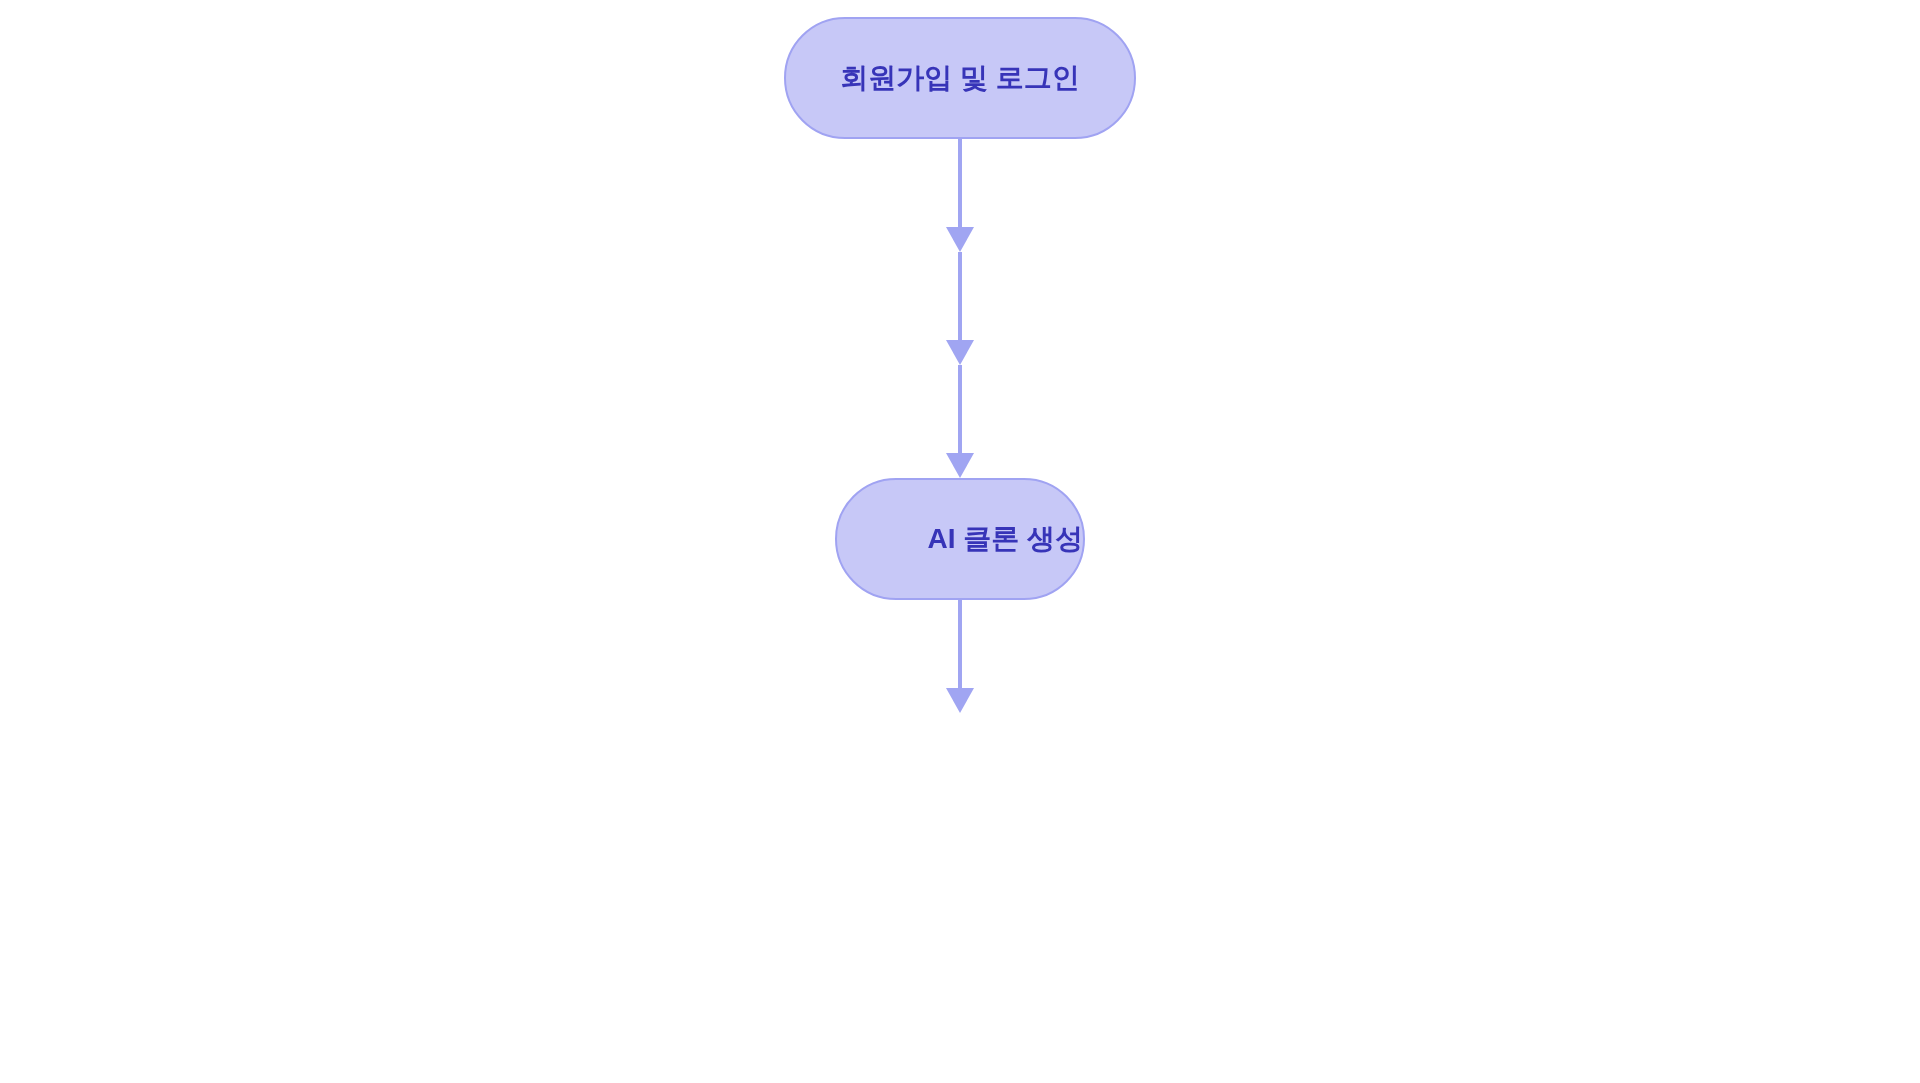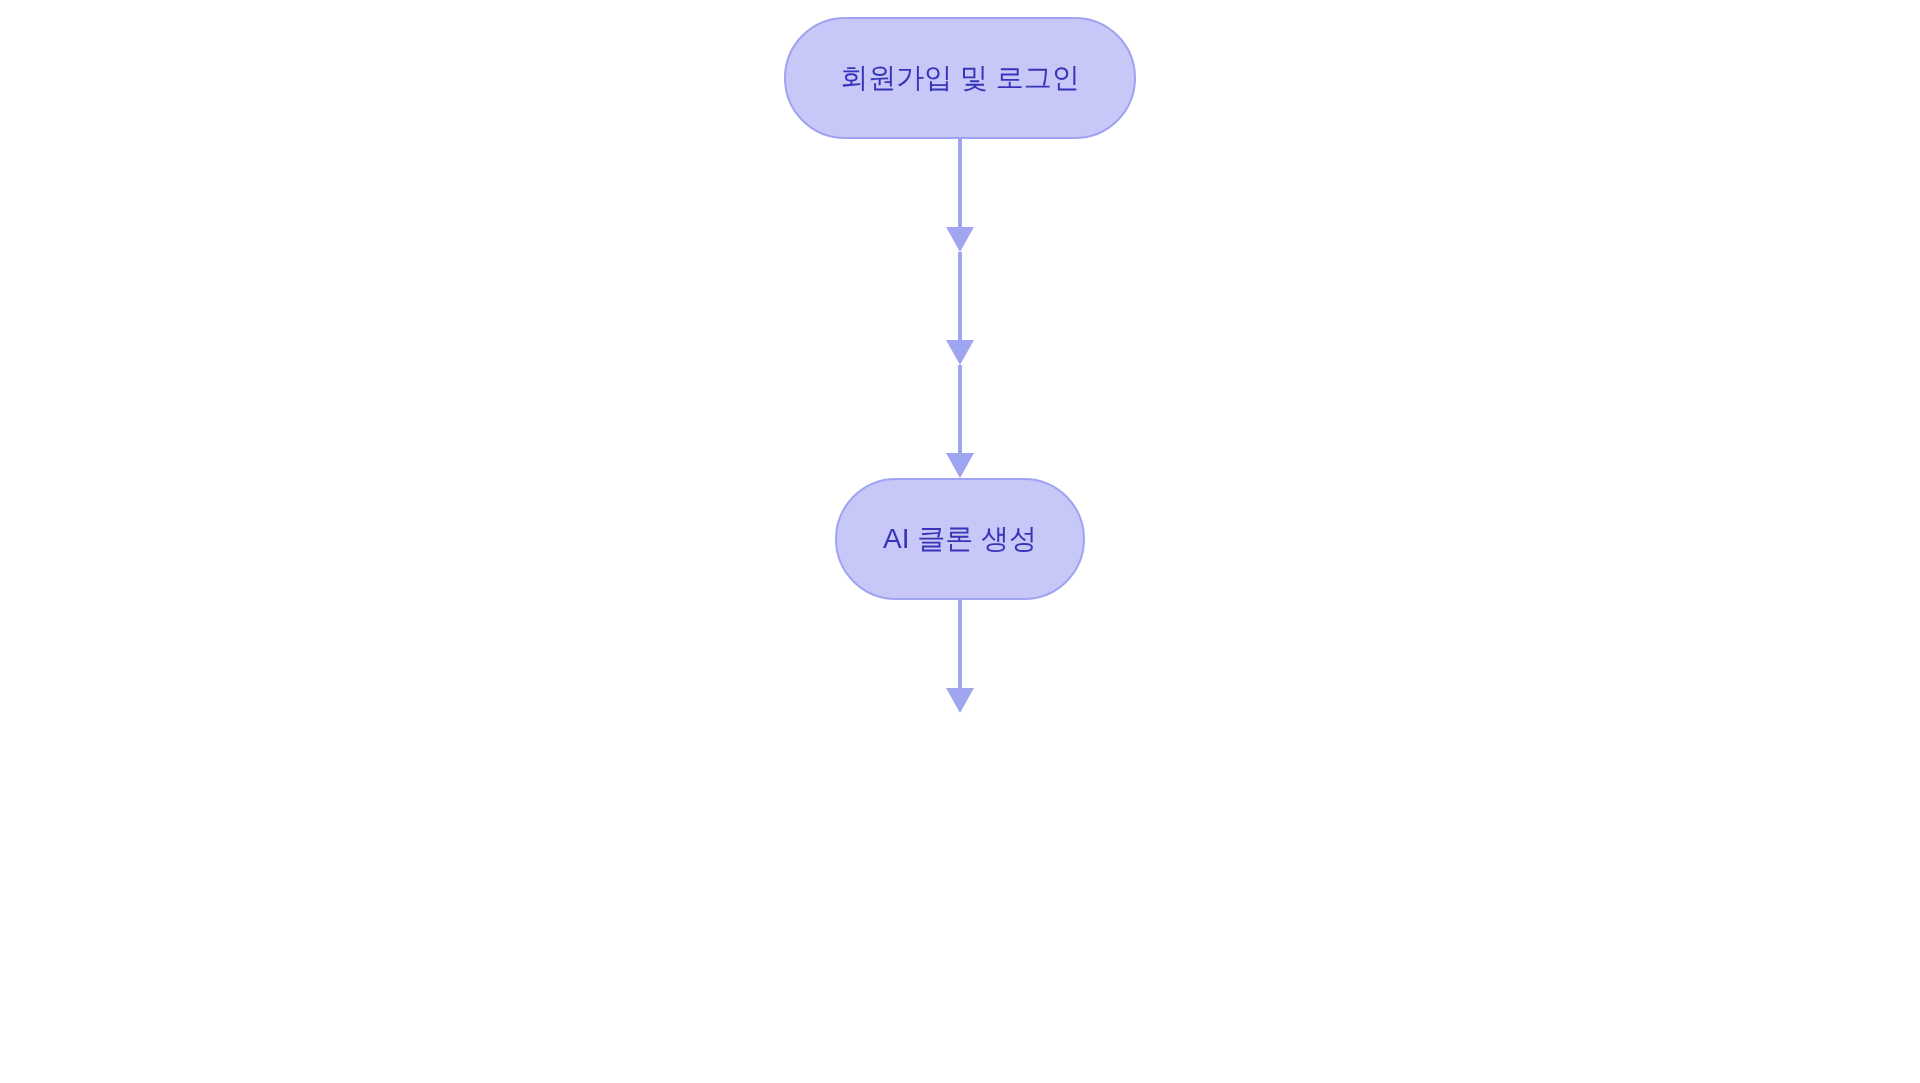--- a/index.html
+++ b/index.html
@@ -17,39 +17,40 @@
   .canvas {
     position: relative;
     width: 1920px;
     height: 1083px;
     background: var(--background);
     display: flex;
     flex-direction: column;
     align-items: center;
     padding-top: 17px;
     overflow: hidden;
+    font-weight: bold;
   }
   .node {
     height: 122px;
     border-radius: 61px;
     background: var(--node-fill);
     border: 2px solid var(--node-border);
     display: flex;
     align-items: center;
     justify-content: center;
     color: var(--node-text);
     font-size: 28px;
     line-height: 1;
     white-space: nowrap;
     flex: 0 0 auto;
   }
   .w1 { width: 352px; }
   .w2 { width: 250px; }
   .w3 { width: 284px; }
-  .w4 { width: 250px; }
+  .w4 { width: 250px; justify-content: flex-end; }
   .w5 { width: 284px; }
   .arrow {
     flex: 0 0 auto;
     display: block;
   }
   .arrow line {
     stroke: var(--arrow);
     stroke-width: 4;
   }
   .arrow polygon {

